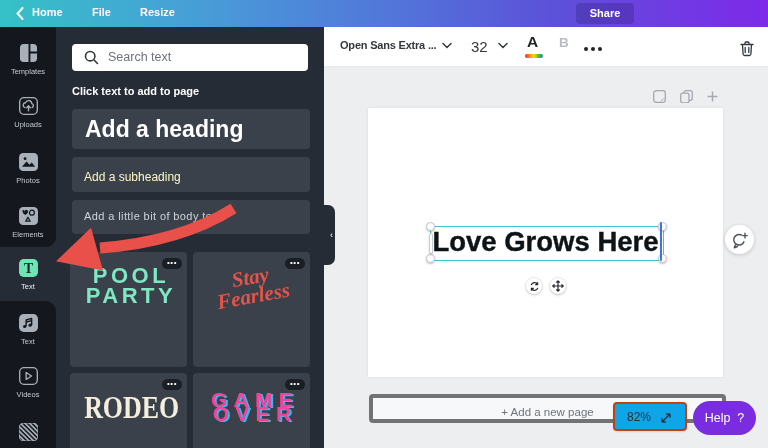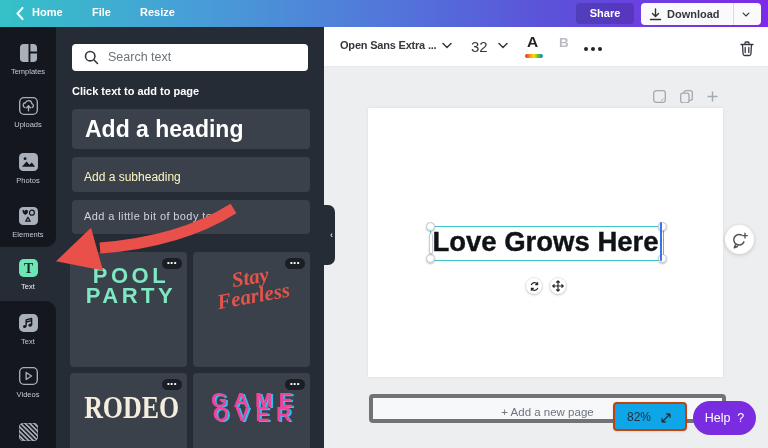--- a/index.html
+++ b/index.html
@@ -59,30 +59,20 @@
 <body>
 
 <div class="abs" id="topbar">
   <svg class="abs" style="left:16px;top:7px" width="8" height="13" viewBox="0 0 8 13">
       <path d="M6.5 1 L1.5 6.5 L6.5 12" stroke="#fff" stroke-width="2" fill="none" stroke-linecap="round"></path>
     </svg>
   <div class="tb-item" style="left:32px;">Home</div>
   <div class="tb-item" style="left:92px;">File</div>
   <div class="tb-item" style="left:140px;">Resize</div>
   <div id="share">Share</div>
-  <div id="dlbtn">
-    <svg style="position:absolute;left:8px;top:5px" width="13" height="13" viewBox="0 0 13 13">
-        <path d="M6.5 1 V8 M3.5 5.5 L6.5 8.5 L9.5 5.5 M1.5 11.5 H11.5" stroke="#2d3237" stroke-width="1.4" fill="none" stroke-linecap="round" stroke-linejoin="round"></path>
-      </svg>
-    <div class="txt">Download</div>
-    <div class="divider"></div>
-    <svg style="position:absolute;left:101px;top:9px" width="8" height="5" viewBox="0 0 10 7">
-        <path d="M1 1.5 L5 5.5 L9 1.5" stroke="#33383d" stroke-width="1.7" fill="none" stroke-linecap="round"></path>
-      </svg>
-  </div>
 </div>
 
 <div class="abs" id="sidebar">
   <div id="sb-dark-top"></div>
   <div id="sb-dark-bot"></div>
   <div class="sb-item" style="top:17px;">
     <svg class="sb-icon" viewBox="0 0 20 19">
         <path d="M1 4 a4 4 0 0 1 4-4 h5 v19 h-5 a4 4 0 0 1-4-4 z" fill="#a9b0b9"></path>
         <path d="M12 0 h3 a4 4 0 0 1 4 4 v4 h-7 z" fill="#a9b0b9"></path>
         <path d="M12 10 h7 v5 a4 4 0 0 1-4 4 h-3 z" fill="#a9b0b9"></path>

